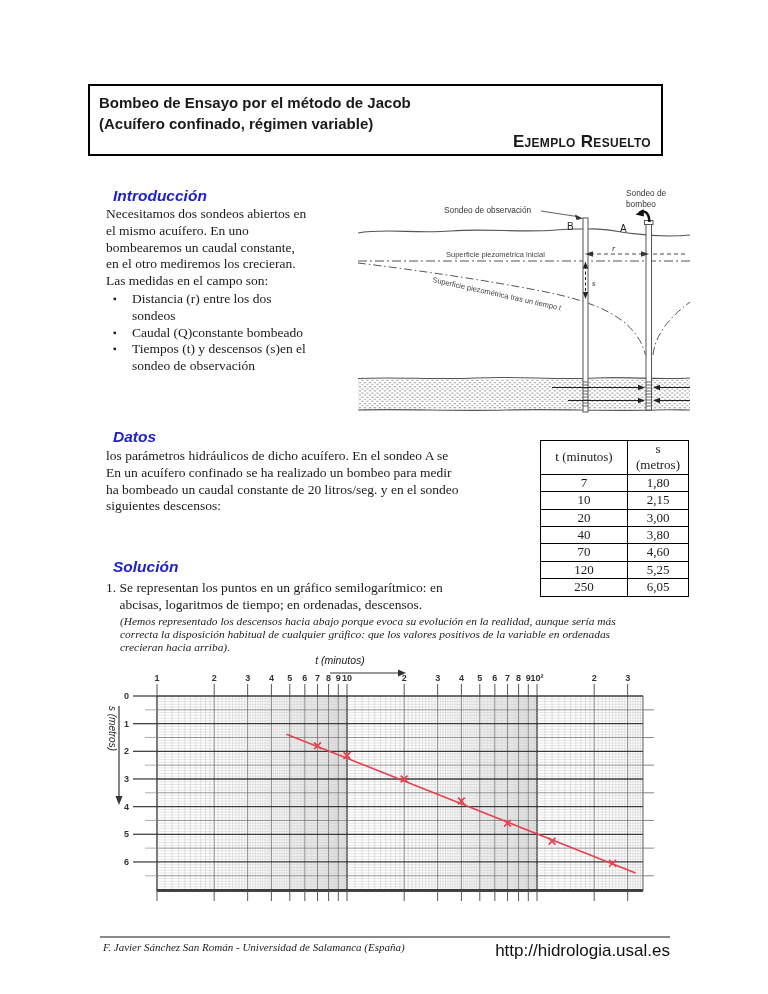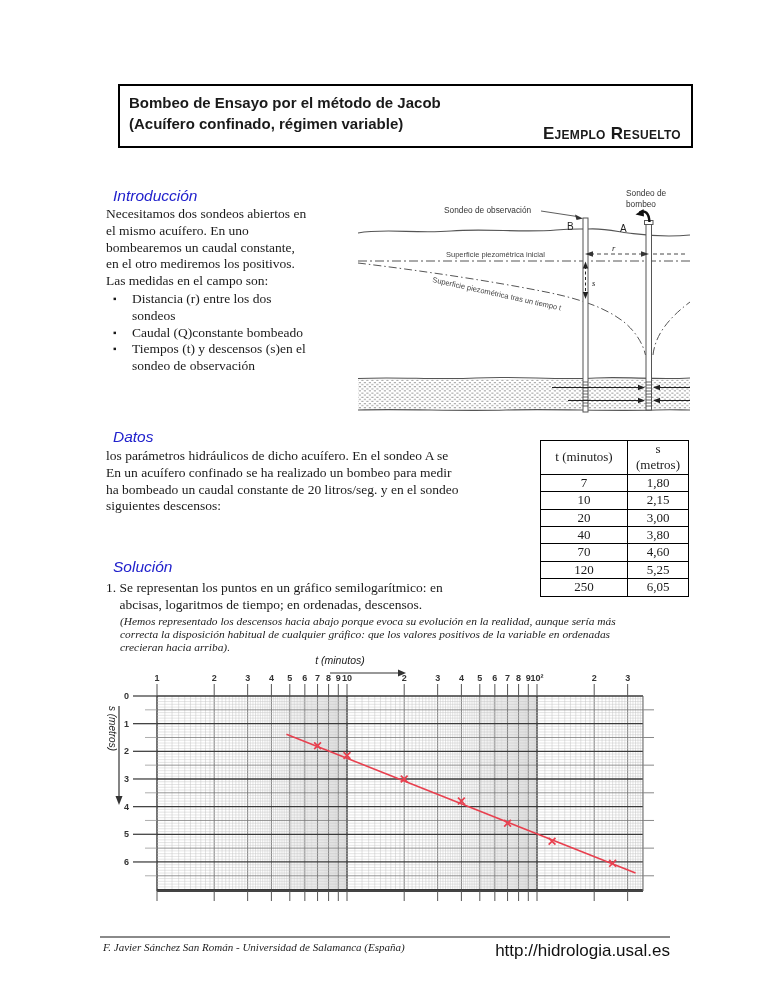--- a/index.html
+++ b/index.html
@@ -1,26 +1,26 @@
 <!DOCTYPE html>
 <html style="--blue: #2121cc; --red: #e8404f;"><head>
 <meta charset="utf-8">
 <style>
   :root{ --blue:#2121cc; --red:#e8404f; --ink:#1a1a1a; }
   html,body{margin:0;padding:0;}
   body{width:768px;height:994px;position:relative;background:#ffffff;overflow:hidden;
        font-family:"Liberation Serif",serif;color:var(--ink);}
   .abs{position:absolute;}
   
-  .title-box{left:118px;top:84px;width:575px;height:64px;border:2px solid #000;box-sizing:border-box;
+  .title-box{left:88px;top:84px;width:575px;height:72px;border:2px solid #000;box-sizing:border-box;
              font-family:"Liberation Sans",sans-serif;font-weight:bold;font-size:15px;line-height:21px;
              padding:6px 10px 0 9px;}
   .badge{position:absolute;right:10px;bottom:2px;font-variant:small-caps;font-size:17px;letter-spacing:.3px;}
   
-  .sec-head{font-family:"Liberation Sans",sans-serif;font-weight:normal;font-style:italic;
+  .sec-head{font-family:"Liberation Sans",sans-serif;font-weight:bold;font-style:italic;
             font-size:15.5px;color:var(--blue);}
   .para{font-size:13.5px;line-height:16.8px;}
   .bullets{font-size:13.5px;line-height:16.8px;}
   .b-item{position:relative;padding-left:20px;}
   .b-item .bl-first::before{content:"\25AA";position:absolute;left:1px;font-size:10px;}
   .b-cont{padding-left:20px;}
   .note{font-size:11.4px;line-height:13px;}
   
   table.datos{border-collapse:collapse;font-size:13px;}
   table.datos td,table.datos th{border:1px solid #000;font-weight:normal;text-align:center;
@@ -37,21 +37,21 @@
   <div>Bombeo de Ensayo por el método de Jacob</div>
   <div>(Acuífero confinado, régimen variable)</div>
   <div class="badge">Ejemplo Resuelto</div>
 </div>
 
 <div class="abs sec-head" style="left:113px;top:187px;">Introducción</div>
 <div class="abs para" style="left:106px;top:206px;width:260px;" id="intro-para">
     <div>Necesitamos dos sondeos abiertos en</div>
     <div>el  mismo acuífero. En uno</div>
     <div>bombearemos un caudal constante,</div>
-    <div>en el otro mediremos los positivos.</div>
+    <div>en el otro mediremos los crecieran.</div>
     <div>Las medidas en el campo son:</div>
   </div>
 <div class="abs bullets" style="left:112px;top:291px;width:250px;" id="intro-bullets">
     <div class="b-item"><span class="bl-first"></span>Distancia (r) entre los dos</div>
     <div class="b-cont">sondeos</div>
     <div class="b-item"><span class="bl-first"></span>Caudal (Q)constante bombeado</div>
     <div class="b-item"><span class="bl-first"></span>Tiempos (t) y descensos (s)en el</div>
     <div class="b-cont">sondeo de observación</div>
   </div>
 

